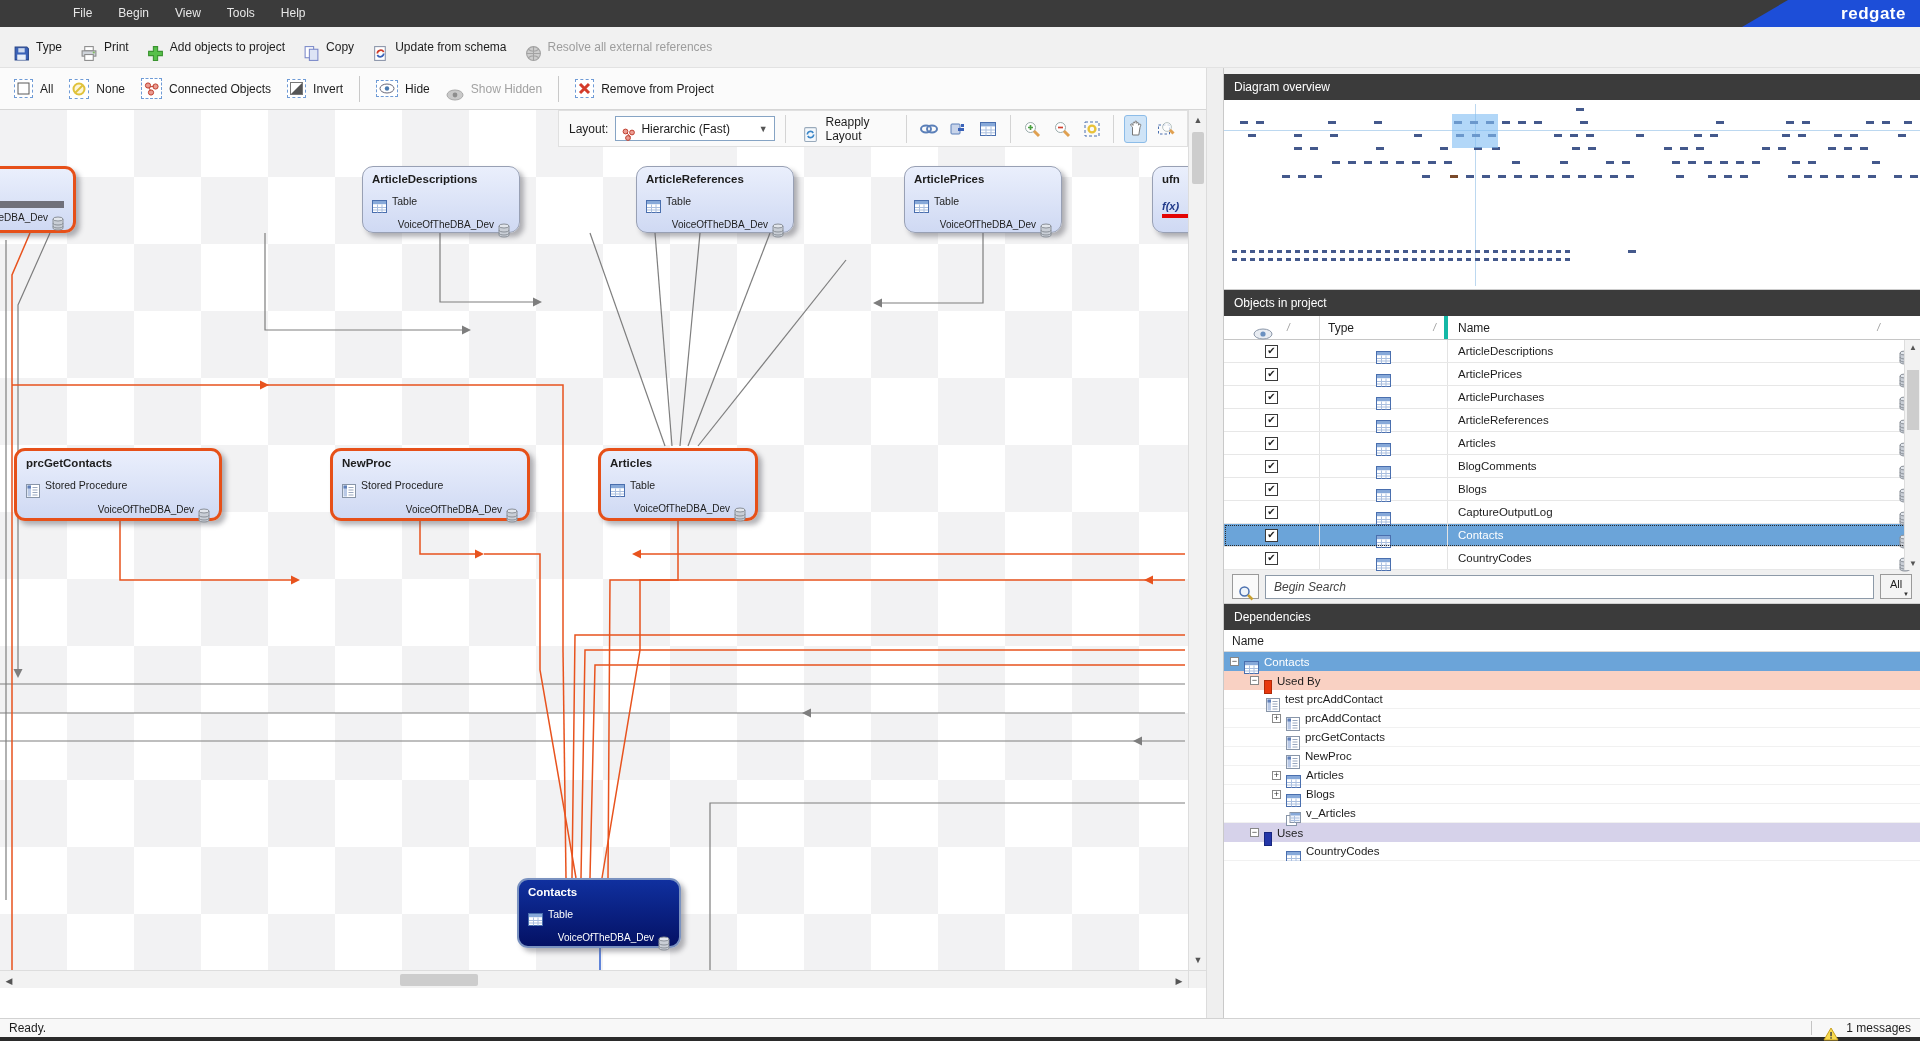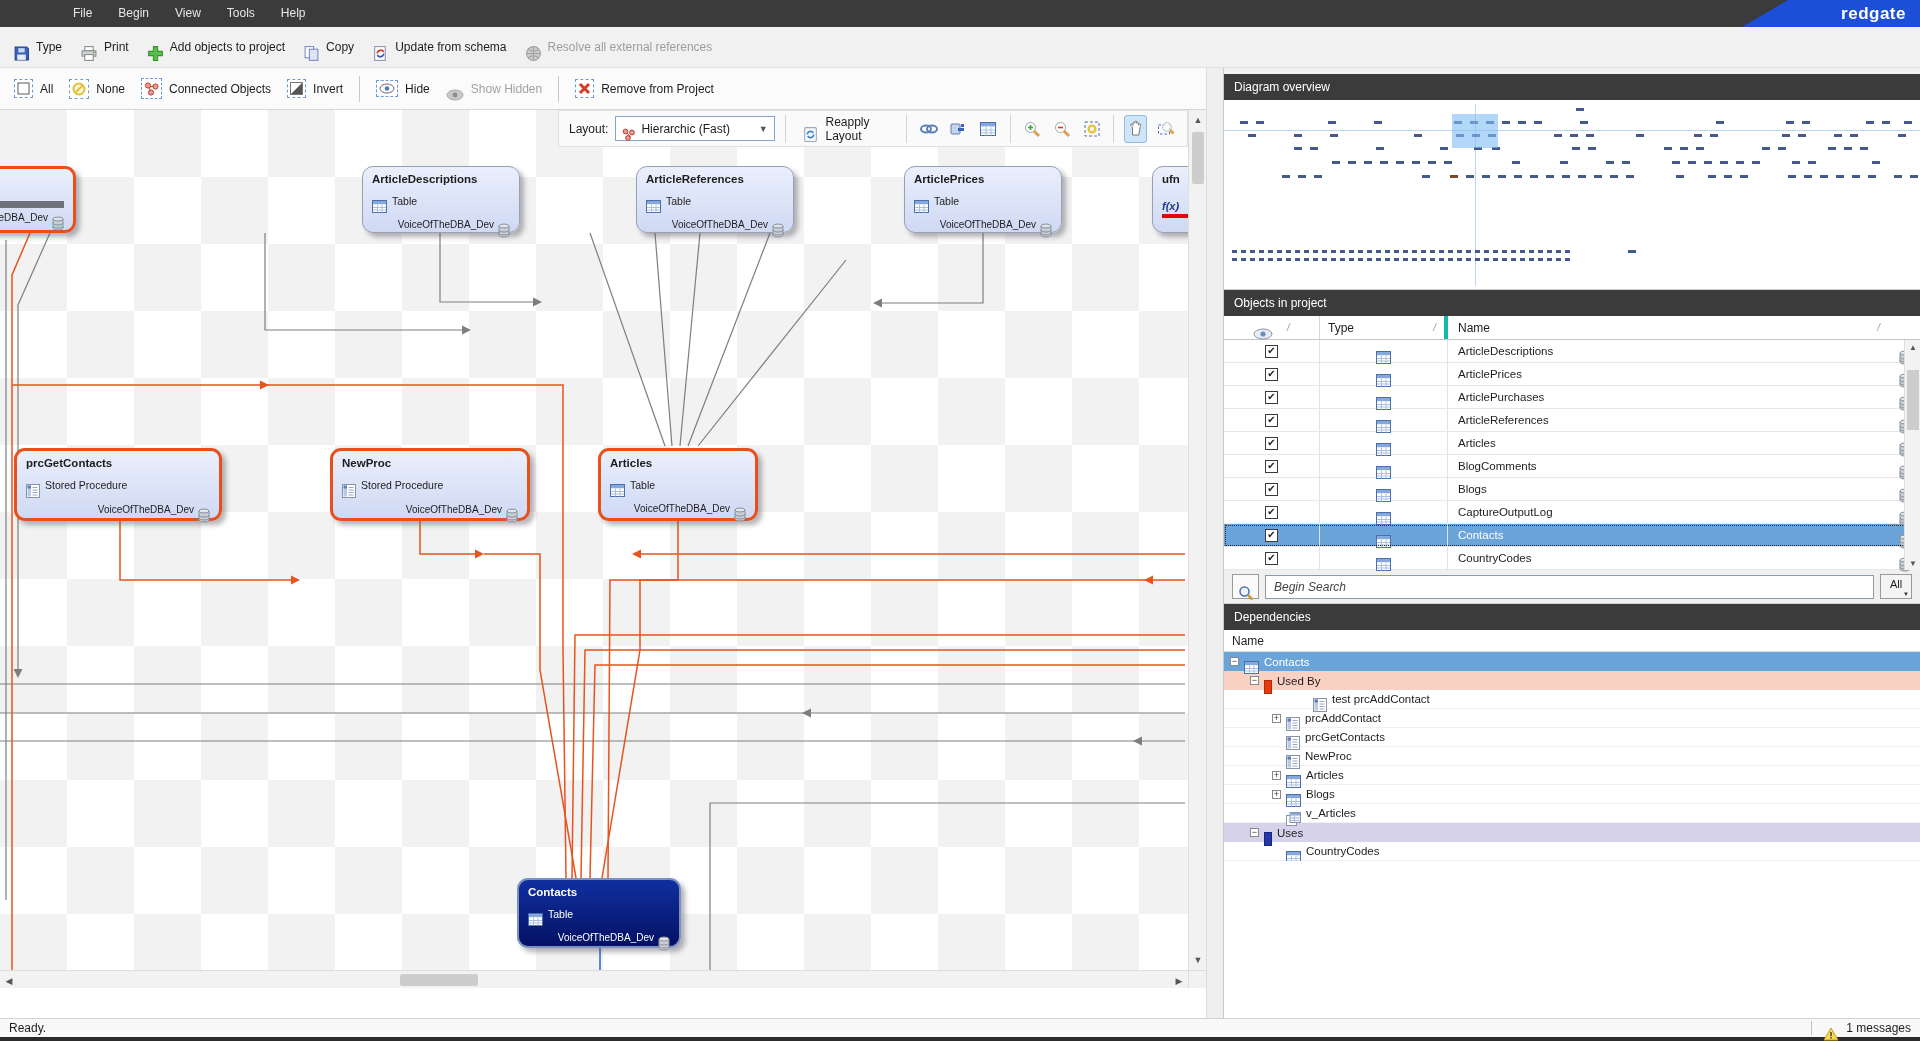--- a/index.html
+++ b/index.html
@@ -1075,21 +1075,21 @@
           </div>
           <div class="deprow usedby" style="padding-left: 26px;">
             <div class="expander">−</div>
             <span class="iconspan">
               <svg width="8" height="14">
                 <rect x="0.5" y="0.5" width="7" height="13" fill="#e8380d" stroke="#b02a08"></rect>
               </svg>
             </span>
             <span>Used By</span>
           </div>
-          <div class="deprow" style="padding-left: 75px;">
+          <div class="deprow" style="padding-left: 28px;">
             <div class="expspace"></div>
             <span class="iconspan">
               <svg width="14" height="14" viewBox="0 0 14 14">
                 <rect x="0.5" y="0.5" width="13" height="13" fill="#fff" stroke="#8895a8"></rect>
                 <rect x="1.5" y="1.5" width="3.5" height="11" fill="#b9c9e6"></rect>
                 <rect x="1.5" y="1.5" width="3.5" height="3" fill="#5f7fb8"></rect>
                 <path d="M6.5 3.5h5M6.5 6h5M6.5 8.5h5M6.5 11h5" stroke="#9aa8c0" fill="none"></path>
               </svg>
             </span>
             <span>test prcAddContact</span>

